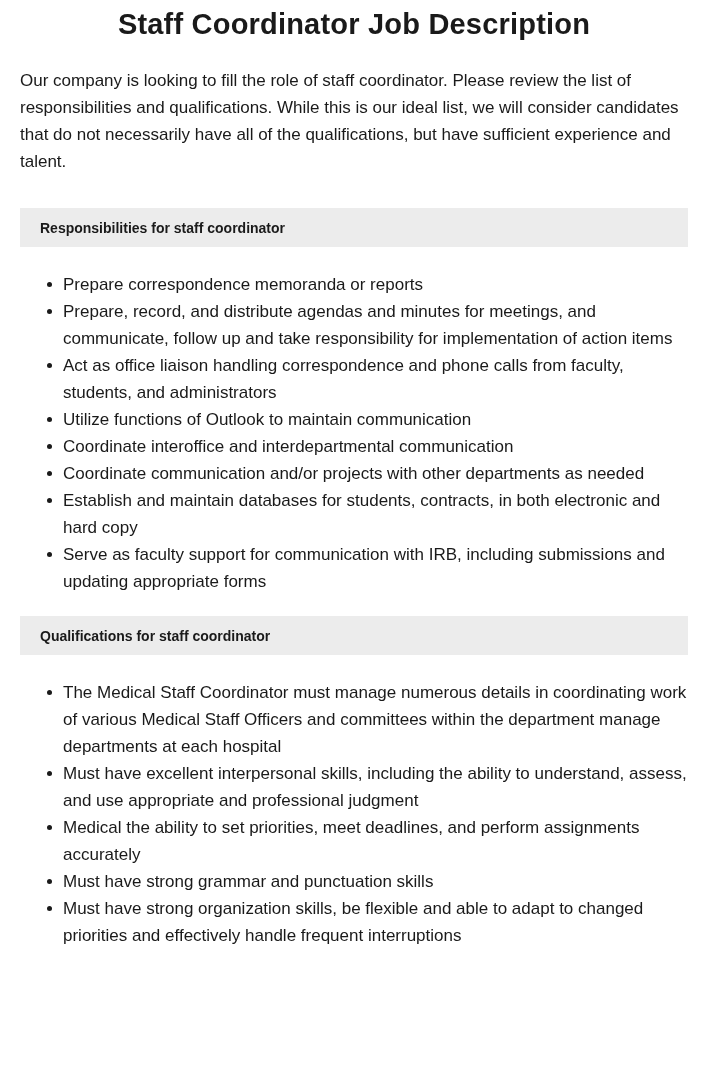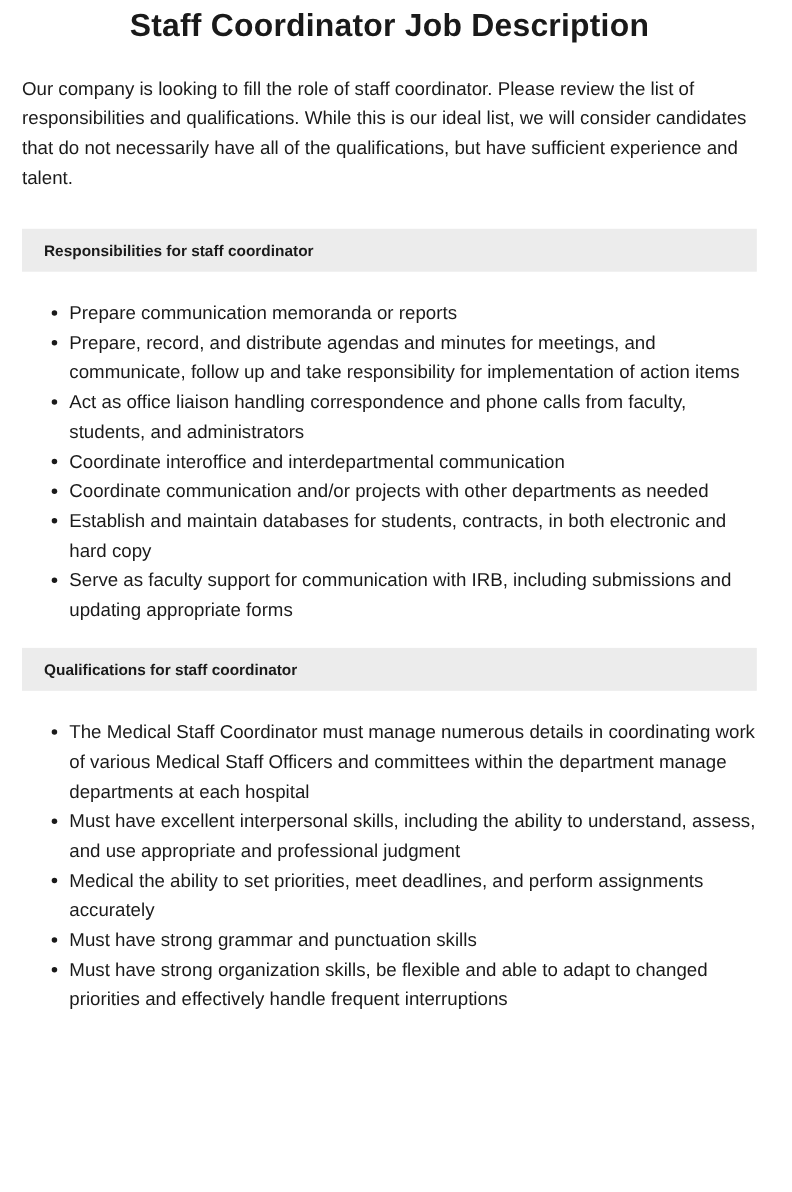--- a/index.html
+++ b/index.html
@@ -68,23 +68,24 @@
 
 <div class="page">
 
   <h1 class="doc-title">Staff Coordinator Job Description</h1>
 
   <p class="intro">Our company is looking to fill the role of staff coordinator. Please review the list of responsibilities and qualifications. While this is our ideal list, we will consider candidates that do not necessarily have all of the qualifications, but have sufficient experience and talent.</p>
 
   <section>
     <h2 class="section-header">Responsibilities for staff coordinator</h2>
     <ul class="bullet-list">
-        <li class="bullet-item">Prepare communication memoranda or reports</li>
+        <li class="bullet-item">Prepare correspondence memoranda or reports</li>
         <li class="bullet-item">Prepare, record, and distribute agendas and minutes for meetings, and communicate, follow up and take responsibility for implementation of action items</li>
         <li class="bullet-item">Act as office liaison handling correspondence and phone calls from faculty, students, and administrators</li>
+        <li class="bullet-item">Utilize functions of Outlook to maintain communication</li>
         <li class="bullet-item">Coordinate interoffice and interdepartmental communication</li>
         <li class="bullet-item">Coordinate communication and/or projects with other departments as needed</li>
         <li class="bullet-item">Establish and maintain databases for students, contracts, in both electronic and hard copy</li>
         <li class="bullet-item">Serve as faculty support for communication with IRB, including submissions and updating appropriate forms</li>
       </ul>
   </section>
 
   <section>
     <h2 class="section-header">Qualifications for staff coordinator</h2>
     <ul class="bullet-list">

